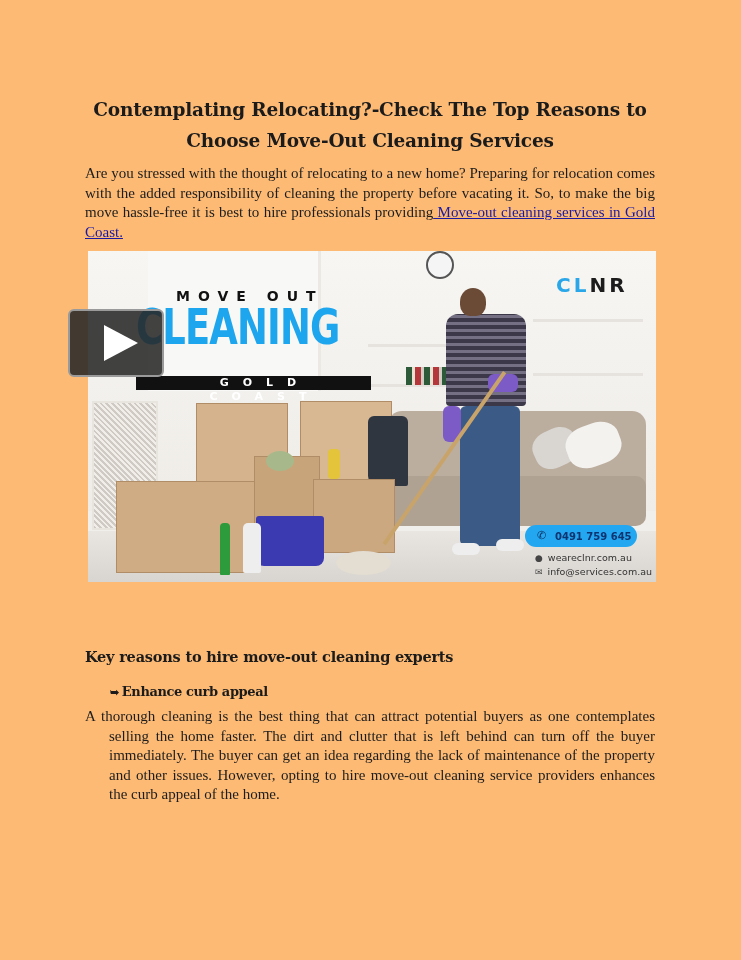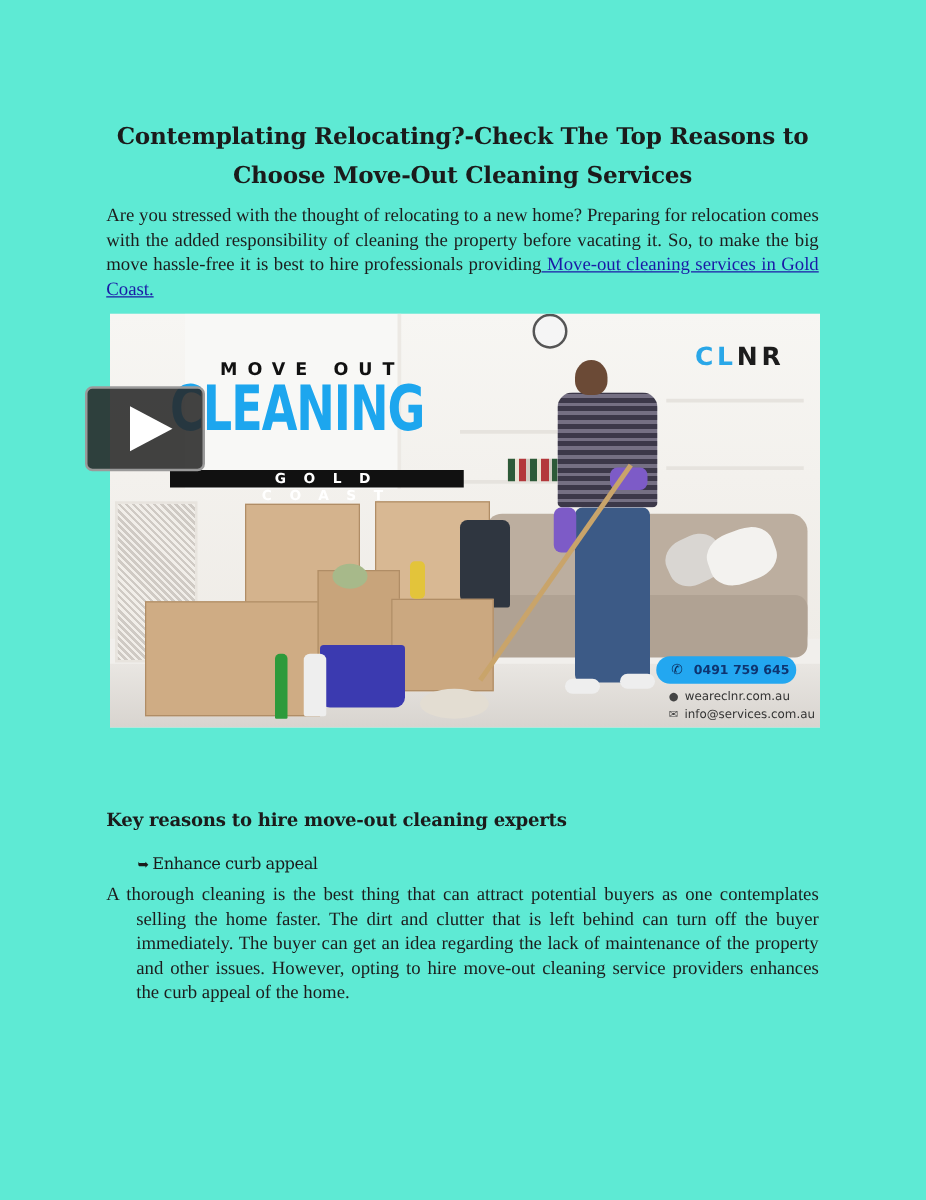--- a/index.html
+++ b/index.html
@@ -1,17 +1,17 @@
 <!DOCTYPE html>
 <html><head>
 <meta charset="utf-8">
 <style>
   html, body { margin:0; padding:0; background:#ffffff; }
   body { width:741px; height:960px; position:relative; overflow:hidden; font-family:"DejaVu Serif", "Liberation Serif", serif; color:#1a1a1a; }
-  .page { position:absolute; left:0; top:0; width:741px; height:960px; background:#5eead4; }
+  .page { position:absolute; left:0; top:0; width:741px; height:960px; background:#fdba74; }
 
   .title { position:absolute; left:85px; width:570px; top:94px; text-align:center; font-family:"DejaVu Serif", serif; font-weight:bold; font-size:18.5px; line-height:31px; color:#1b1b1b; letter-spacing:-0.2px; }
 
   .intro { position:absolute; left:85px; top:164px; width:570px; font-family:"Liberation Serif", serif; font-size:15px; line-height:19.6px; text-align:justify; color:#1d1d1d; }
   .intro a { color:#1a1aa6; text-decoration:underline; }
 
   
   .hero { position:absolute; left:88px; top:251px; width:568px; height:331px; overflow:hidden; background:#f1efec; }
   .wall { position:absolute; left:0; top:0; width:568px; height:260px; background:linear-gradient(180deg,#f7f6f3 0%,#efece7 100%); }
   .window { position:absolute; left:60px; top:0; width:170px; height:140px; background:#f8f8f6; border-right:3px solid #ece9e4; }
@@ -64,21 +64,21 @@
   .phone-pill .num { font-family:"DejaVu Sans", sans-serif; font-weight:bold; font-size:10px; color:#0e3470; }
   .contact { position:absolute; left:447px; font-family:"DejaVu Sans", sans-serif; font-size:9.5px; color:#333; display:flex; align-items:center; gap:5px; }
   .contact.web { top:301px; }
   .contact.mail { top:315px; }
   .contact .ico { font-size:9px; color:#444; }
 
   .play { position:absolute; left:68px; top:309px; width:96px; height:68px; background:rgba(40,40,40,0.88); border:2px solid #9a9a9a; border-radius:6px; box-sizing:border-box; cursor:pointer; }
   .play::after { content:""; position:absolute; left:34px; top:14px; width:0; height:0; border-top:18px solid transparent; border-bottom:18px solid transparent; border-left:34px solid #ffffff; }
 
   .h2 { position:absolute; left:85px; top:648px; font-family:"DejaVu Serif", serif; font-weight:bold; font-size:14.5px; color:#1b1b1b; letter-spacing:-0.2px; }
-  .bullet { position:absolute; left:110px; top:684px; font-family:"DejaVu Serif", serif; font-weight:normal; font-size:13px; color:#1b1b1b; letter-spacing:-0.4px; }
+  .bullet { position:absolute; left:110px; top:684px; font-family:"DejaVu Serif", serif; font-weight:bold; font-size:13px; color:#1b1b1b; letter-spacing:-0.4px; }
   .bullet .arrow { font-size:11px; margin-right:3px; }
   .para { position:absolute; left:85px; top:707px; width:570px; font-family:"Liberation Serif", serif; font-size:15px; line-height:19.5px; text-align:justify; color:#1d1d1d; padding-left:24px; text-indent:-24px; box-sizing:border-box; }
 </style>
 </head>
 <body>
 
 <div class="page">
 
   <div class="title">
     <div>Contemplating Relocating?-Check The Top Reasons to</div>

